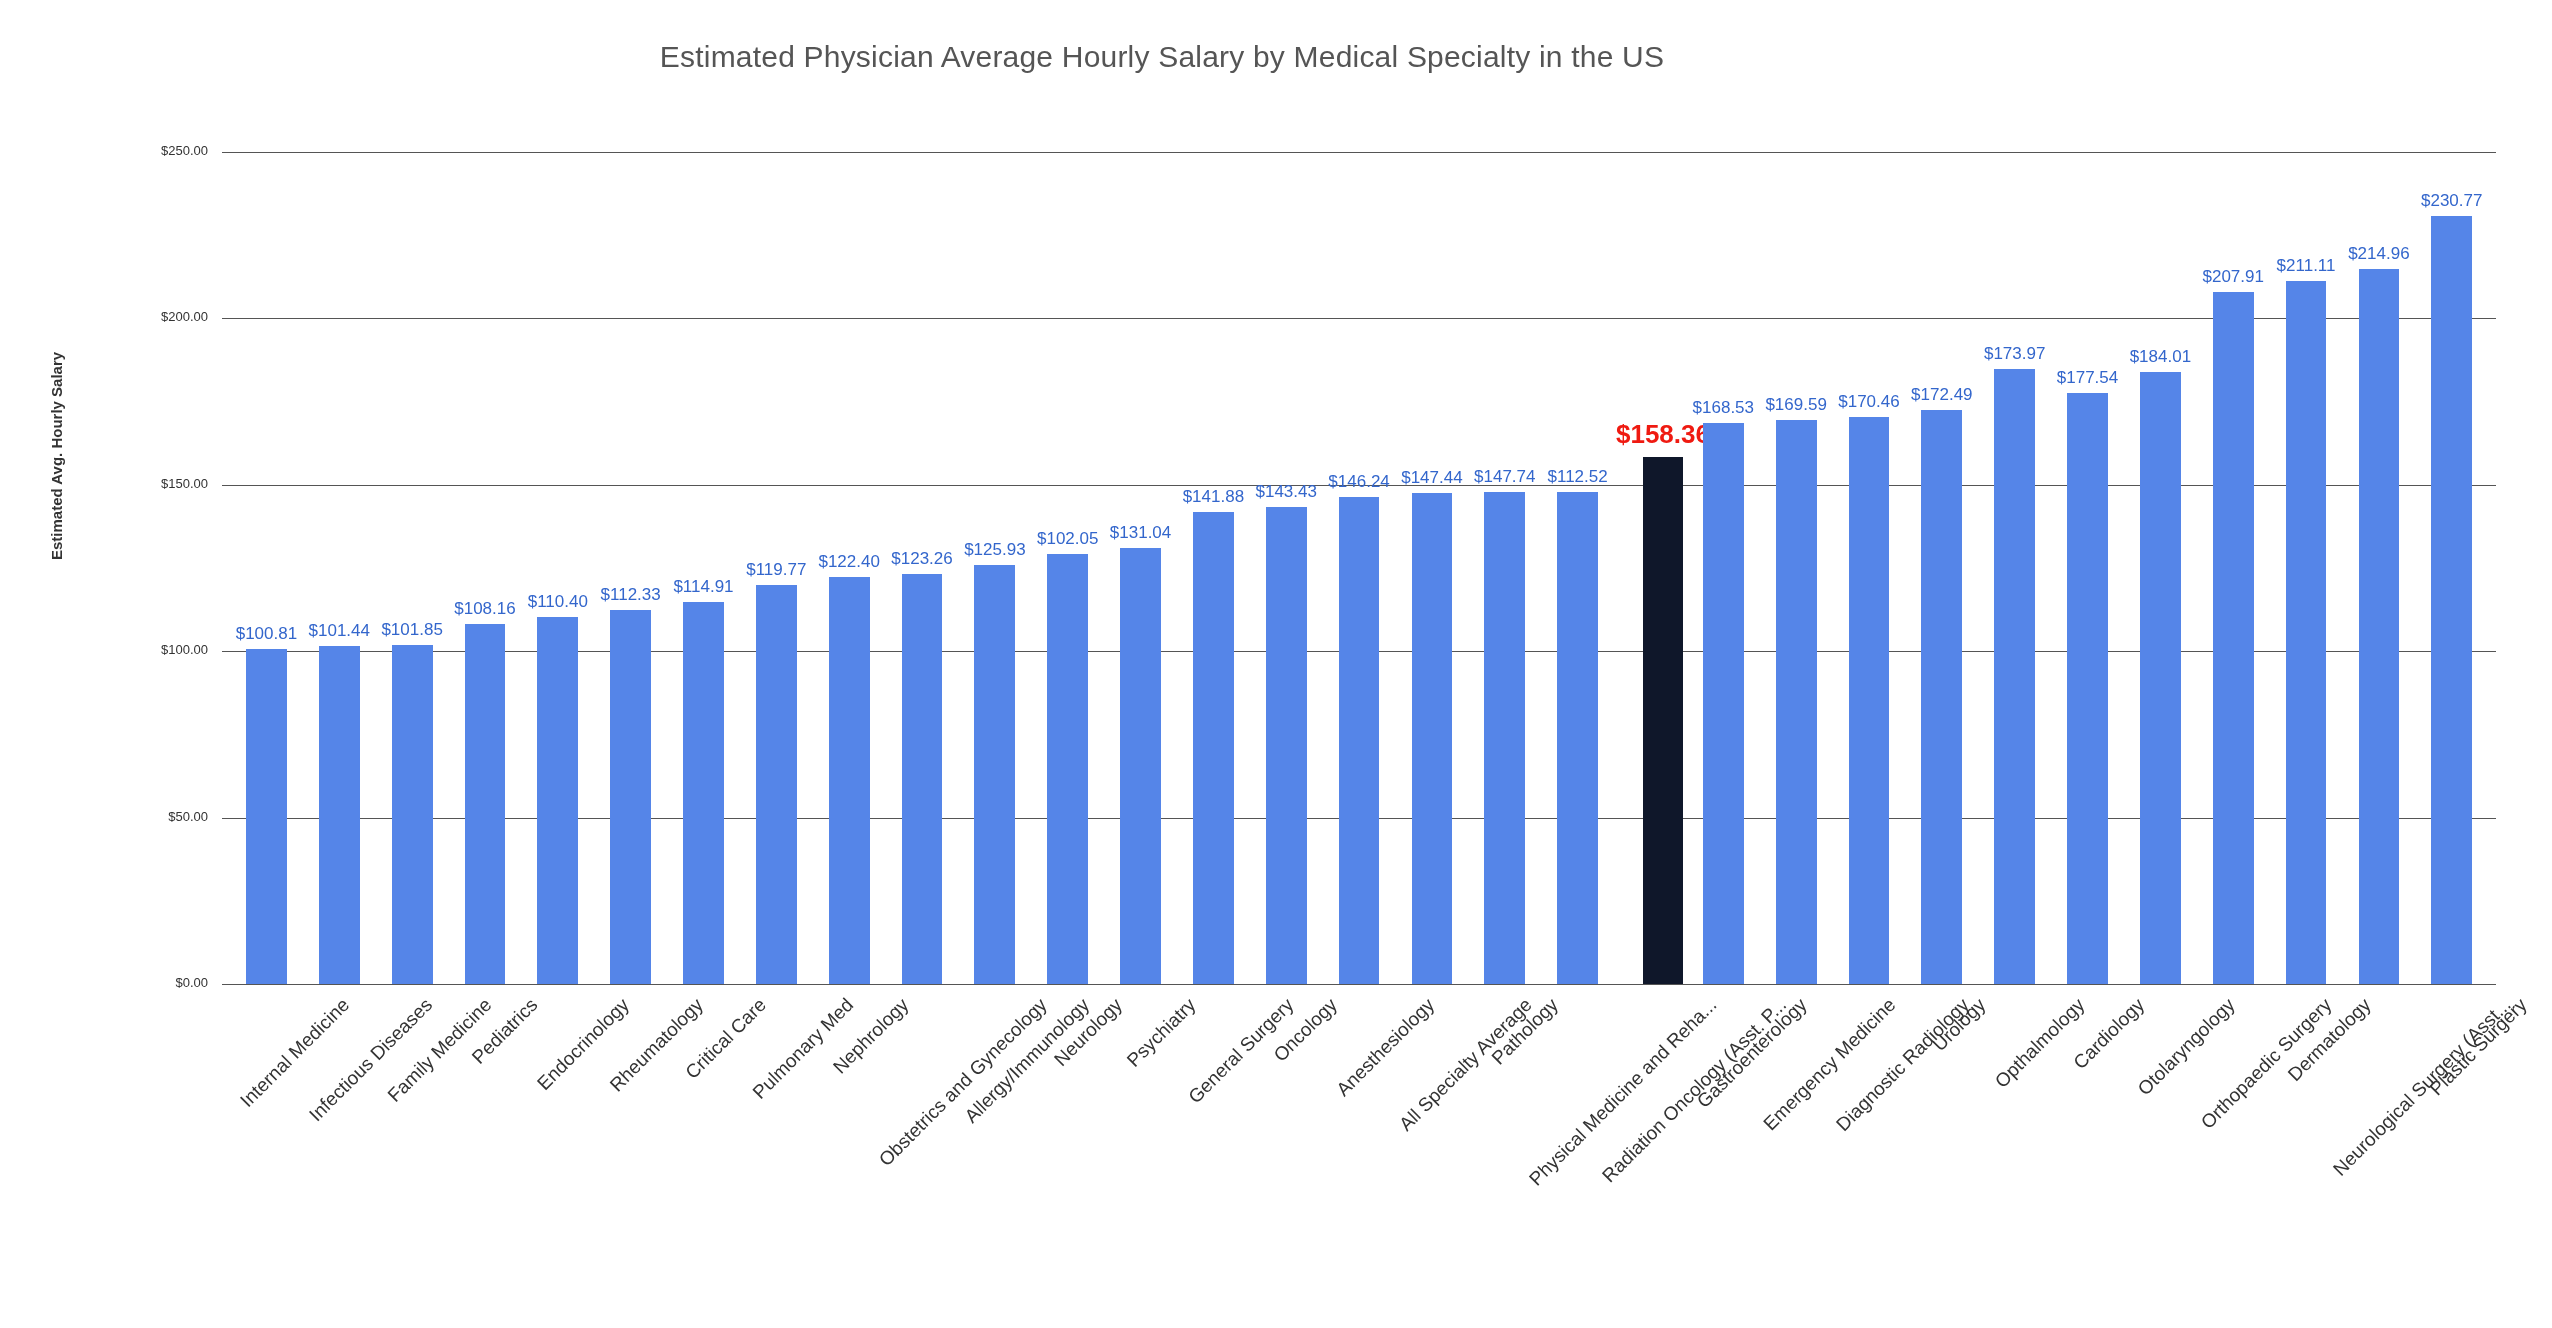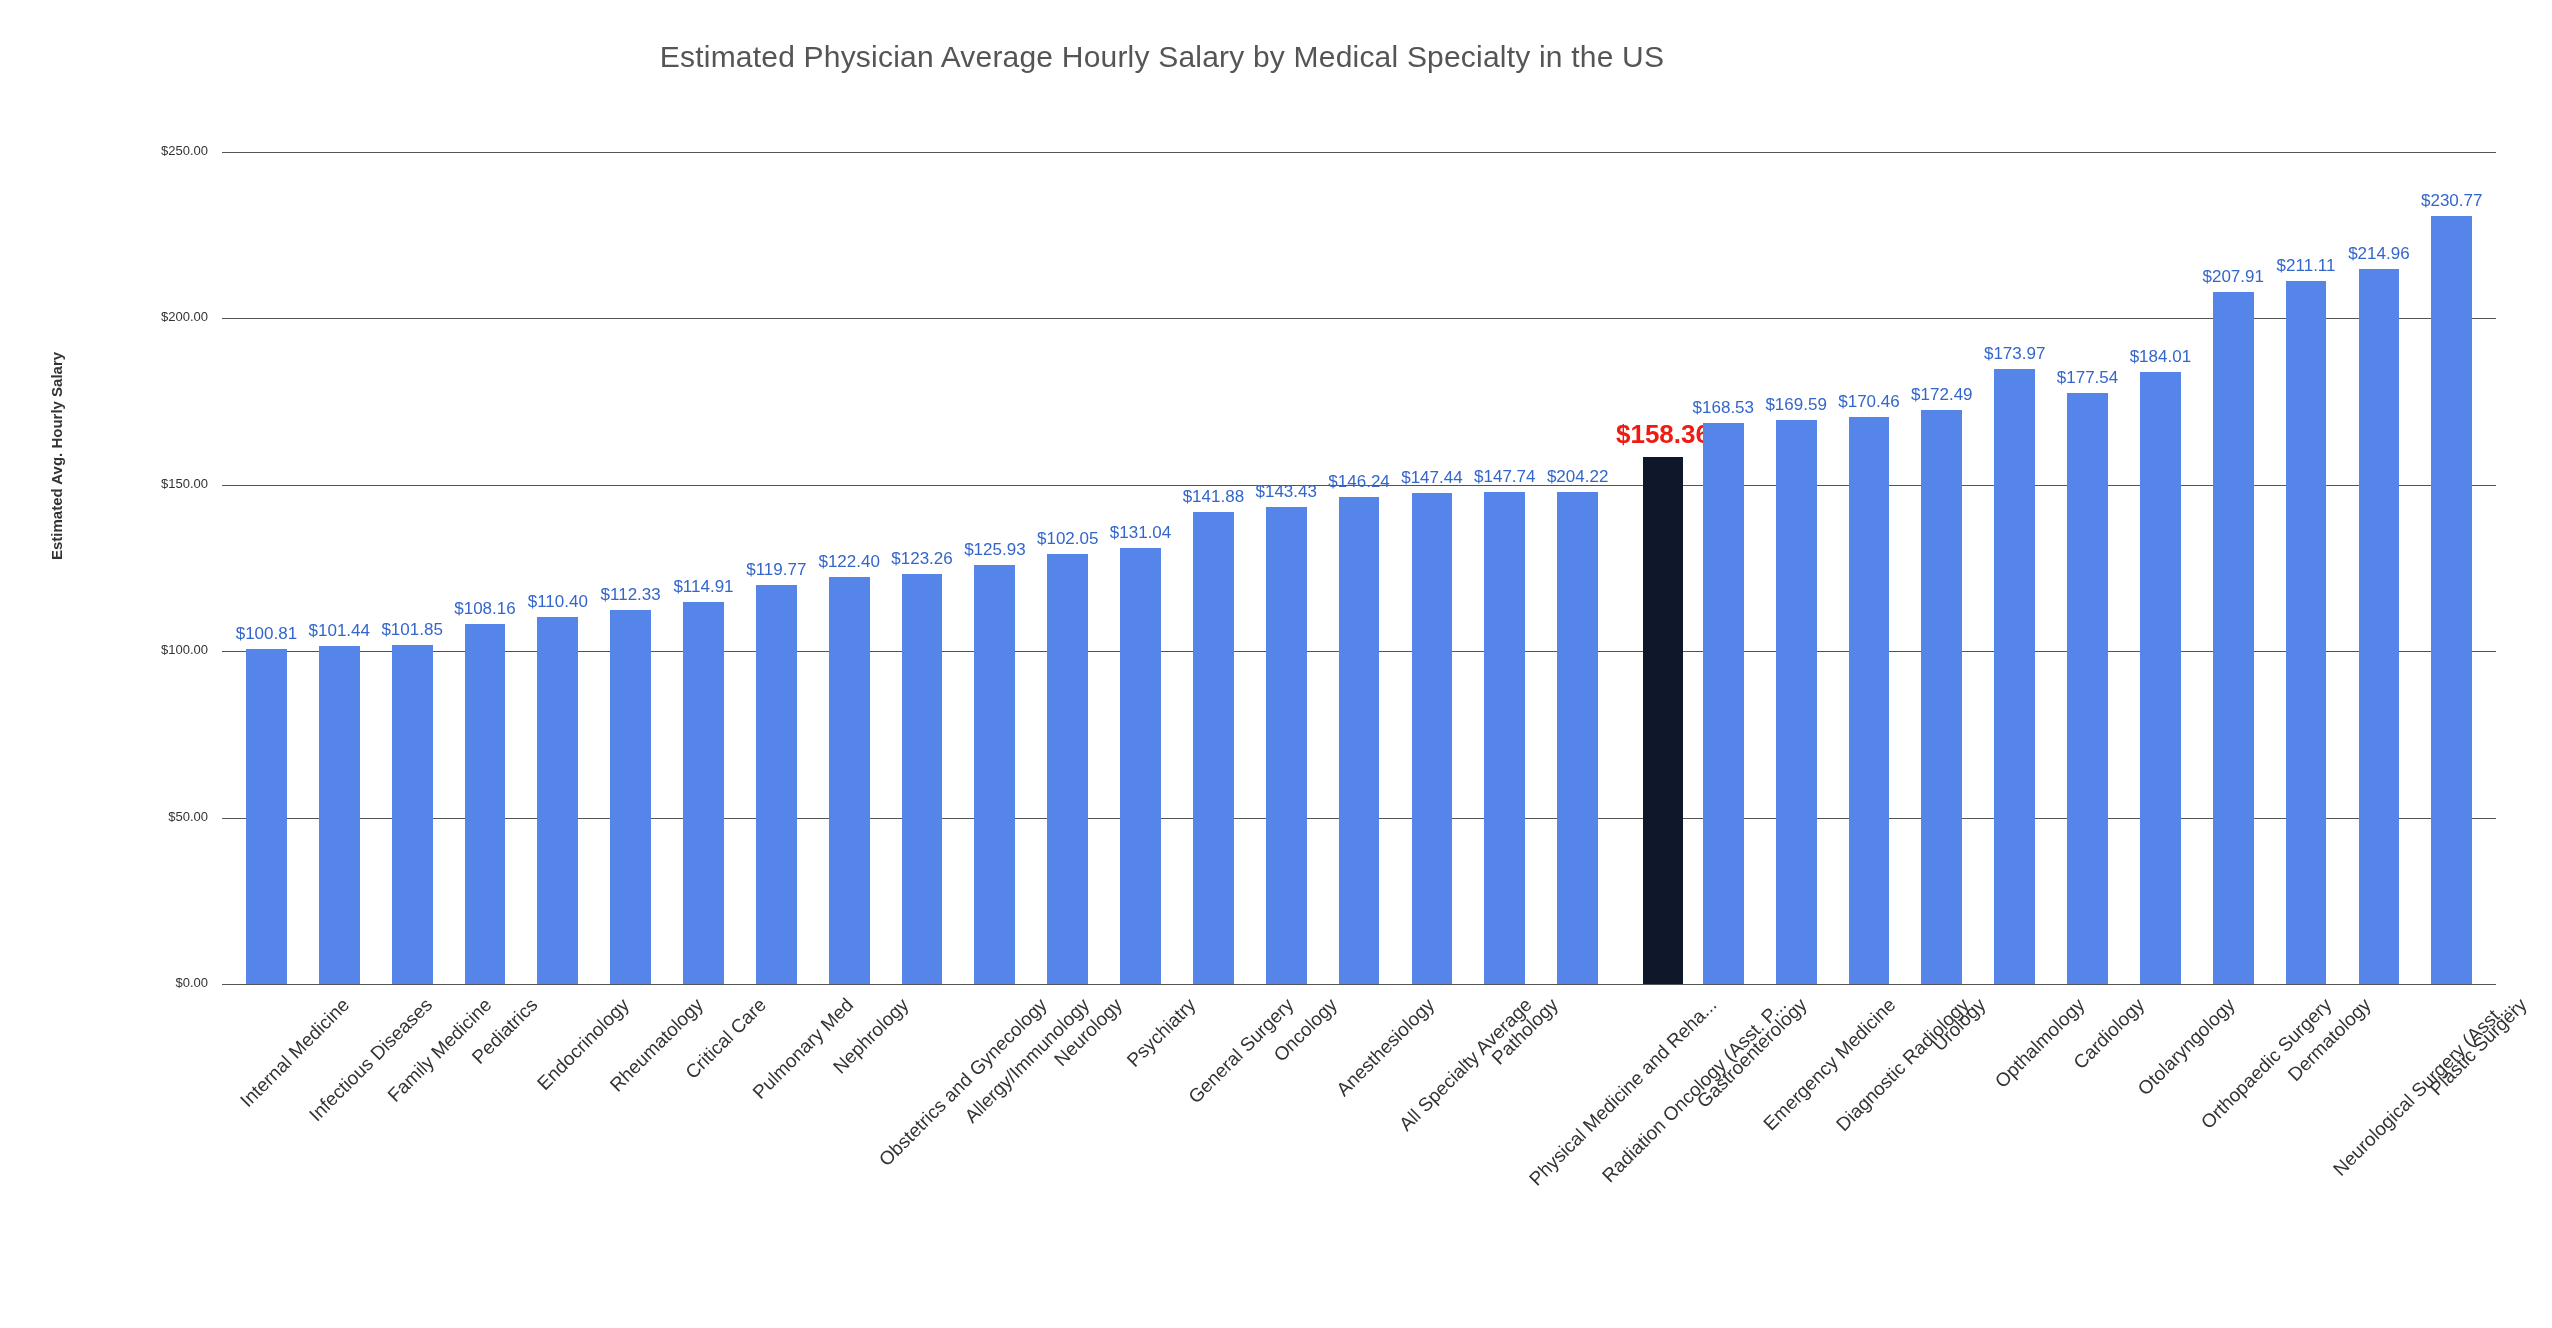--- a/index.html
+++ b/index.html
@@ -268,21 +268,21 @@
             <div class="bar-value">$147.44</div>
           </div>
         </div>
         <div class="bar-slot">
           <div class="bar" style="height: 492px;">
             <div class="bar-value">$147.74</div>
           </div>
         </div>
         <div class="bar-slot">
           <div class="bar" style="height: 492px;">
-            <div class="bar-value">$204.22</div>
+            <div class="bar-value">$112.52</div>
           </div>
         </div>
         <div class="bar-slot">
           <div class="bar highlight" style="height: 527px;">
             <div class="bar-value">$158.36</div>
           </div>
         </div>
         <div class="bar-slot">
           <div class="bar" style="height: 561px;">
             <div class="bar-value">$168.53</div>

